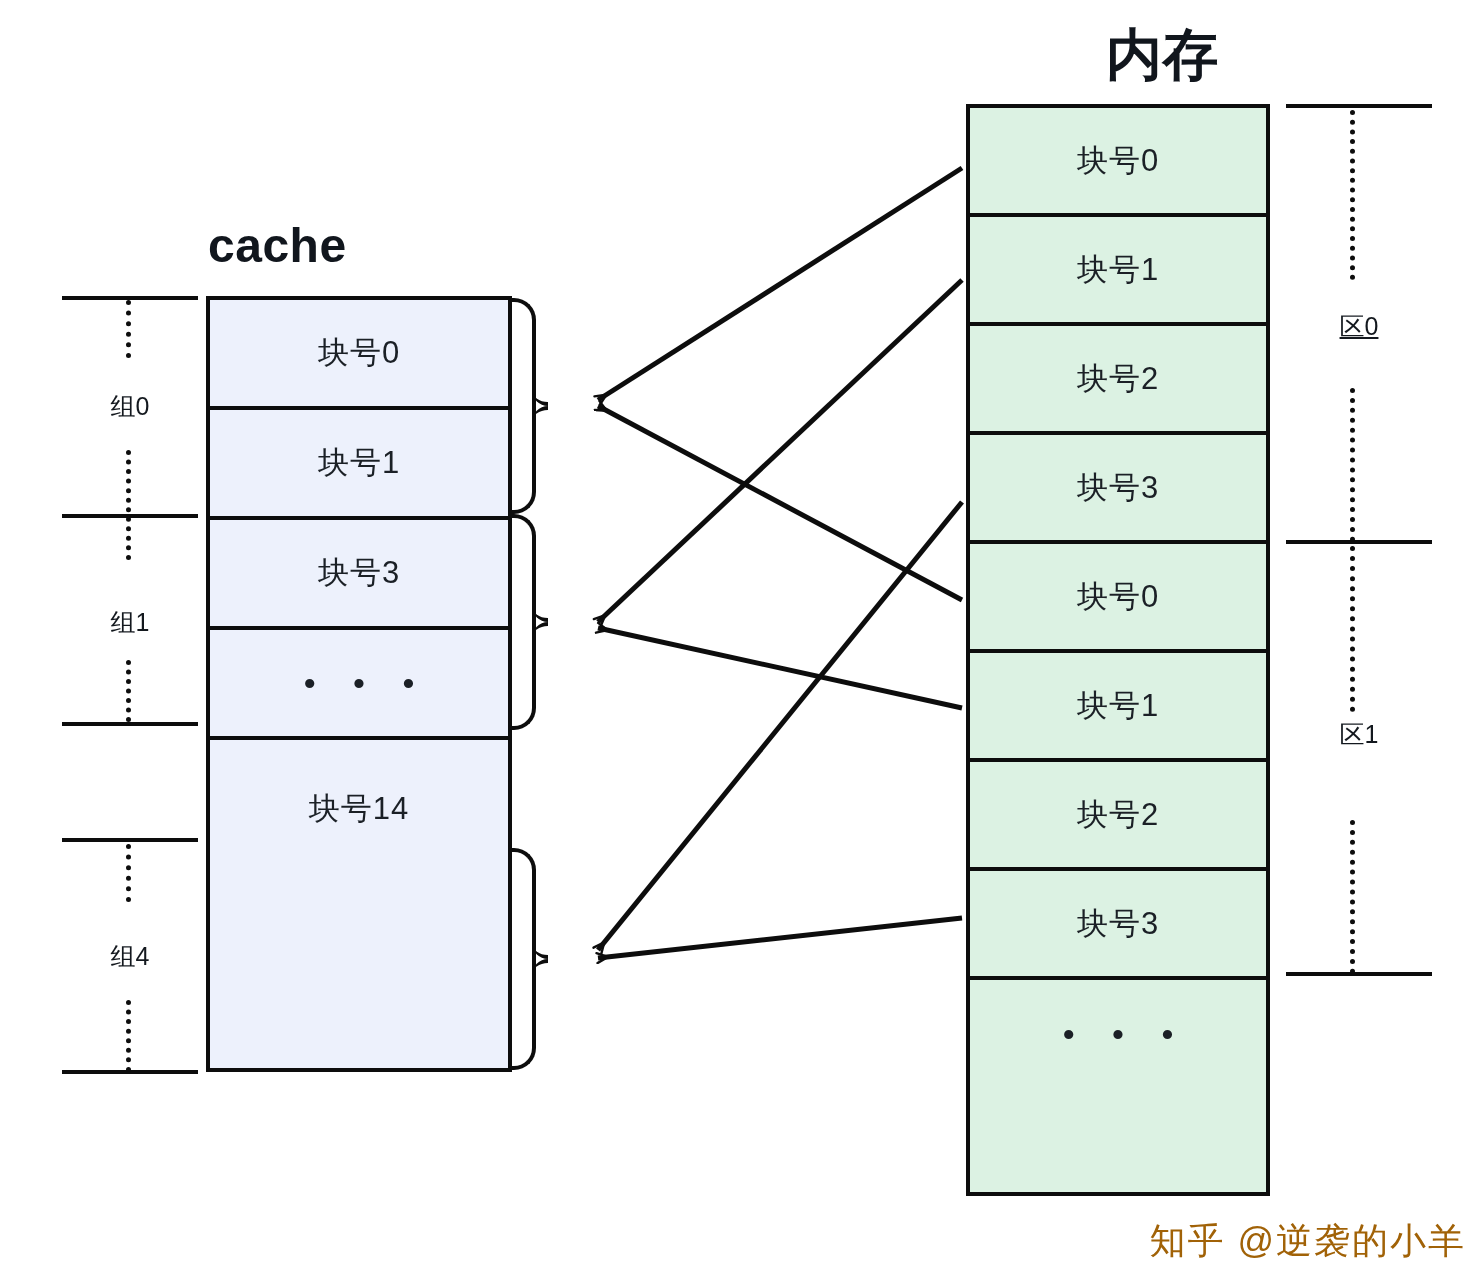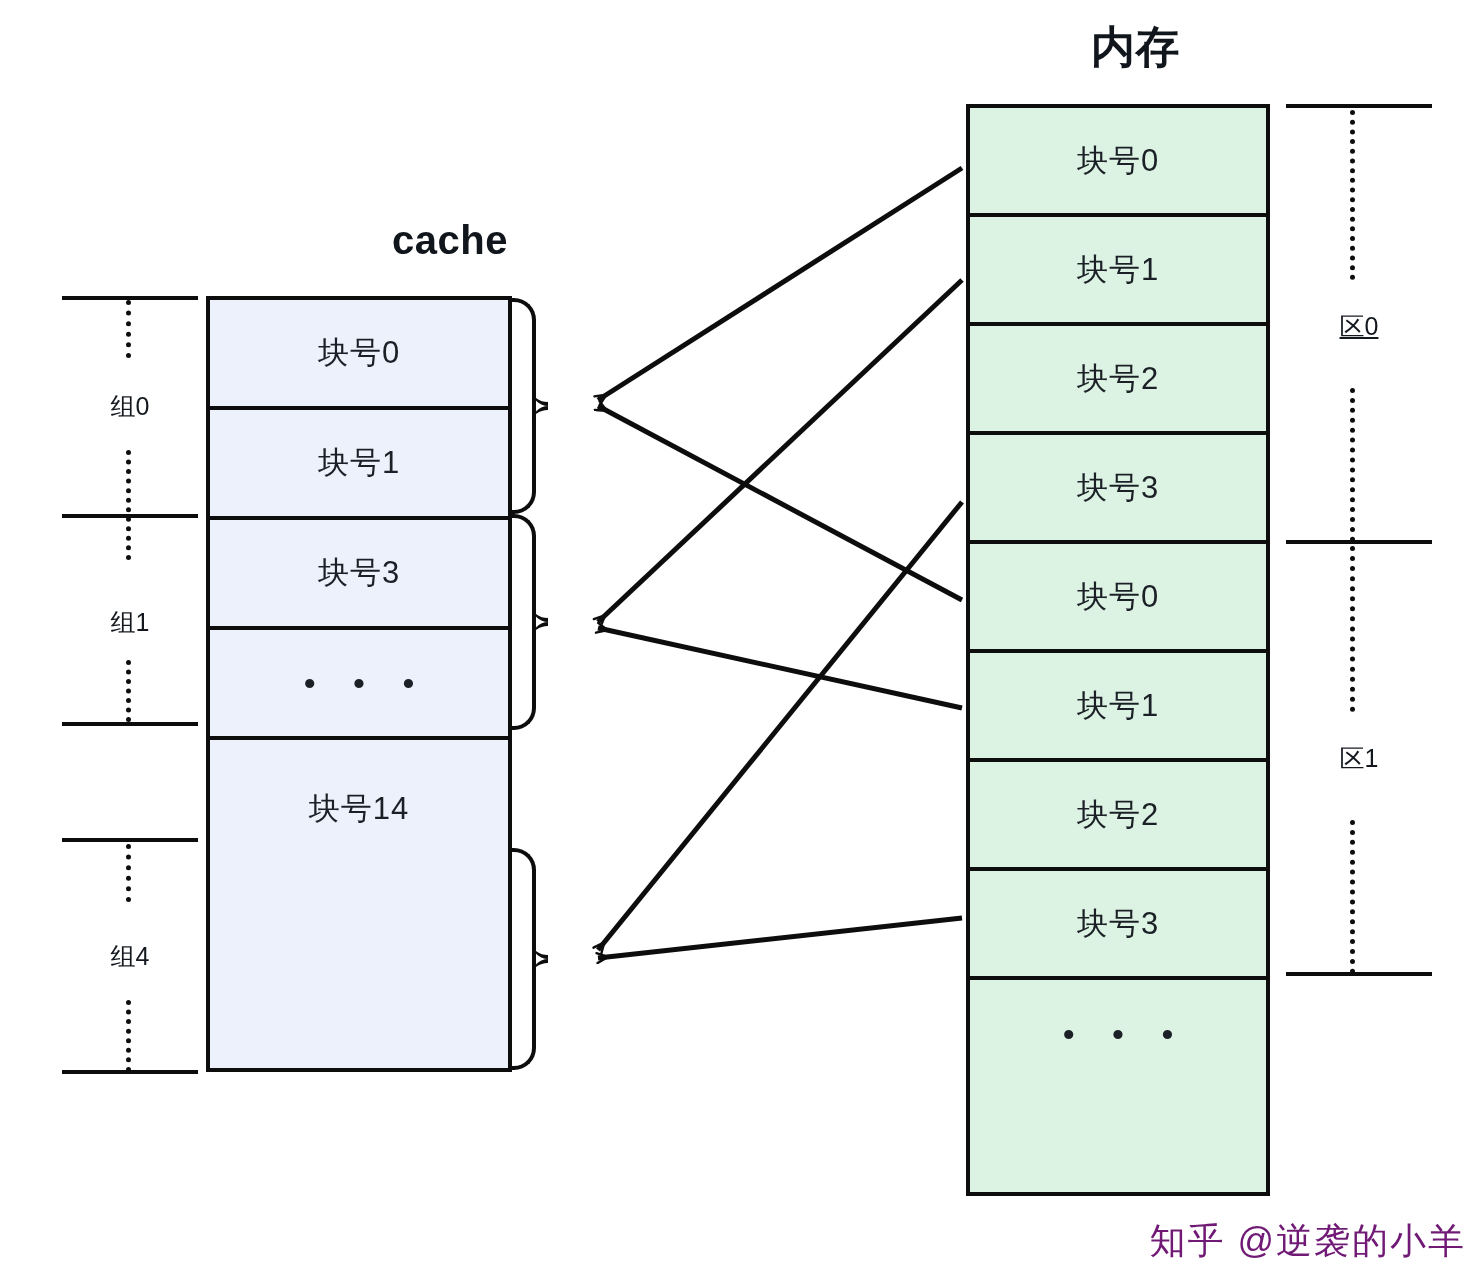--- a/index.html
+++ b/index.html
@@ -23,29 +23,29 @@
     position: absolute;
     font-weight: bold;
     color: #11161d;
     white-space: nowrap;
     letter-spacing: 0.5px;
   }
   #cache-title {
     left: 208px;
     top: 218px;
     width: 300px;
-    text-align: right;
-    font-size: 40px;
+    text-align: left;
+    font-size: 48px;
   }
   #memory-title {
-    left: 983px;
+    left: 1010px;
     top: 18px;
     width: 305px;
     text-align: center;
-    font-size: 44px;
+    font-size: 56px;
   }
 
   
   .col {
     position: absolute;
     border: 4px solid #0d0d0d;
     box-sizing: border-box;
     text-align: center;
   }
   #cache-col {
@@ -147,21 +147,21 @@
     height: 1274px;
     pointer-events: none;
   }
 
   
   #watermark {
     position: absolute;
     right: 12px;
     bottom: 8px;
     font-size: 36px;
-    color: #701a75;
+    color: #a16207;
     white-space: nowrap;
     letter-spacing: 2px;
   }
 </style>
 </head>
 <body>
 
 <div id="stage">
 
   <div class="diagram-title" id="cache-title">cache</div>
@@ -225,21 +225,21 @@
   <div class="hrule" style="left:1286px; top:104px; width:146px;"></div>
   <div class="hrule" style="left:1286px; top:540px; width:146px;"></div>
   <div class="hrule" style="left:1286px; top:972px; width:146px;"></div>
 
   <div class="vdot" style="left:1350px; top:110px; height:170px;"></div>
   <div class="vdot" style="left:1350px; top:388px; height:154px;"></div>
   <div class="vdot" style="left:1350px; top:546px; height:166px;"></div>
   <div class="vdot" style="left:1350px; top:820px; height:154px;"></div>
 
   <div class="ann-label" style="left:1286px; top:310px; width:146px;text-decoration:underline;">区0</div>
-  <div class="ann-label" style="left:1286px; top:742px; width:146px;">区1</div>
+  <div class="ann-label" style="left:1286px; top:718px; width:146px;">区1</div>
 
   <svg id="arrow-layer" viewBox="0 0 1478 1274">
     <defs>
       <marker id="ah" markerWidth="14" markerHeight="14" refX="11" refY="6" orient="auto" markerUnits="userSpaceOnUse">
         <path d="M12,1 L1,6 L12,11" fill="none" stroke="#0d0d0d" stroke-width="2.4" stroke-linecap="round" stroke-linejoin="round"></path>
       </marker>
     </defs>
 
     <line x1="962" y1="168" x2="598" y2="400" stroke="#0d0d0d" stroke-width="5" marker-end="url(#ah)"></line>
 

